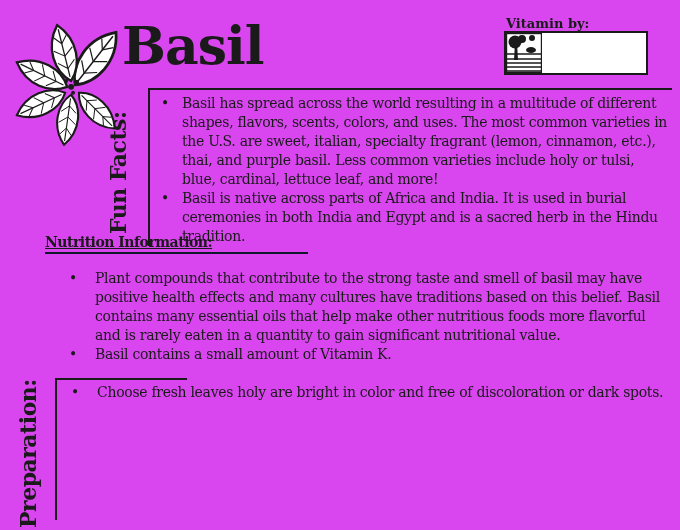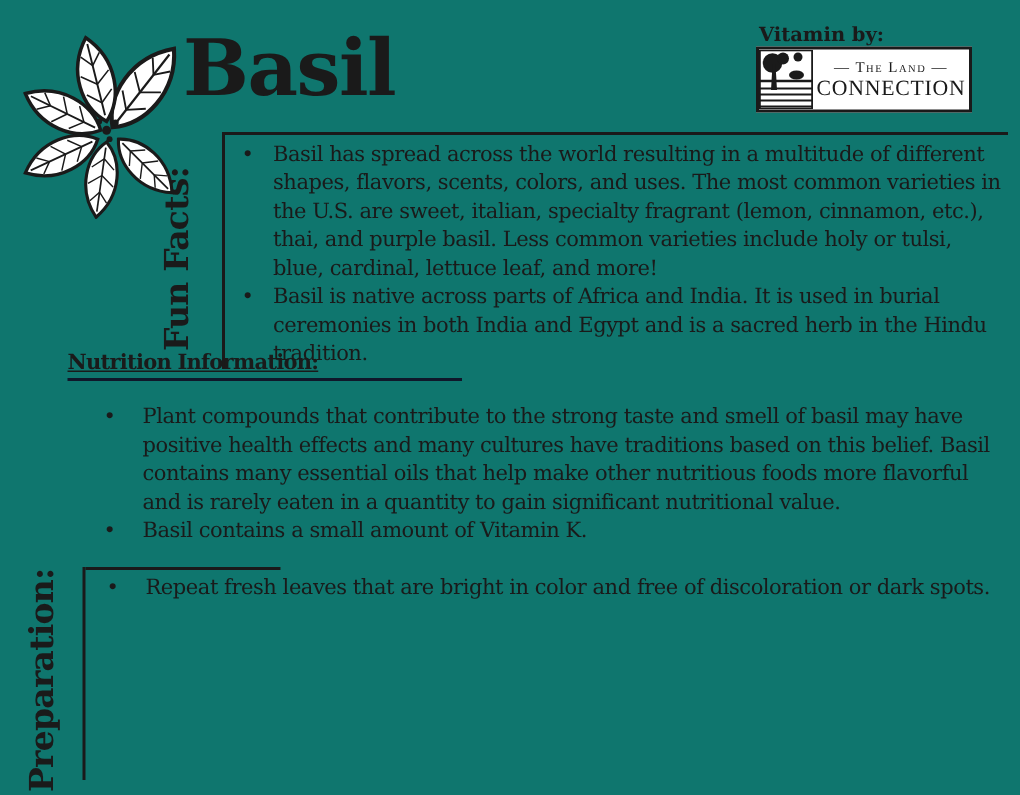--- a/index.html
+++ b/index.html
@@ -1,17 +1,17 @@
 <!DOCTYPE html>
 <html><head>
 <meta charset="utf-8">
 <style>
   html,body{margin:0;padding:0;background:#e8e8e8;}
   .page{
-    position:relative;width:680px;height:530px;background:#0f766e;
+    position:relative;width:680px;height:530px;background:#d946ef;
     font-family:"DejaVu Serif",serif;color:#1a1a1a;overflow:hidden;
     margin:0 auto;
   }
   
   .title{
     position:absolute;left:122px;top:20px;margin:0;
     font-size:52px;line-height:1;font-weight:700;letter-spacing:-1px;
   }
   .illustration{position:absolute;left:2px;top:6px;width:148px;height:140px;}
   .produced-by{position:absolute;left:506px;top:16px;font-size:13px;font-weight:700;}
@@ -101,40 +101,36 @@
       <circle cx="26" cy="5" r="3" fill="#1a1a1a"></circle>
       <path d="M8,27 L9,10 L11,10 L12,27 Z" fill="#1a1a1a"></path>
       <ellipse cx="25" cy="17" rx="5" ry="3" fill="#1a1a1a"></ellipse>
       <line x1="0" y1="21" x2="36" y2="21" stroke="#1a1a1a" stroke-width="1.6"></line>
       <line x1="0" y1="26" x2="36" y2="26" stroke="#1a1a1a" stroke-width="1.4"></line>
       <line x1="0" y1="30" x2="36" y2="30" stroke="#1a1a1a" stroke-width="1.4"></line>
       <line x1="0" y1="34" x2="36" y2="34" stroke="#1a1a1a" stroke-width="1.4"></line>
       <line x1="0" y1="38" x2="36" y2="38" stroke="#1a1a1a" stroke-width="1.4"></line>
       <rect x="0.6" y="0.6" width="34.8" height="38.8" fill="none" stroke="#1a1a1a" stroke-width="1.2"></rect>
     </svg>
-    <div class="logo-text">
-      <div class="logo-line1">— The Land —</div>
-      <div class="logo-line2">CONNECTION</div>
-    </div>
   </div>
 
   <div class="vlabel funfacts-label">Fun Facts:</div>
   <div class="funfacts-box">
     <ul class="bullets ff">
       <li>Basil has spread across the world resulting in a multitude of different shapes, flavors, scents, colors, and uses. The most common varieties in the U.S. are sweet, italian, specialty fragrant (lemon, cinnamon, etc.), thai, and purple basil. Less common varieties include holy or tulsi, blue, cardinal, lettuce leaf, and more!</li>
       <li>Basil is native across parts of Africa and India. It is used in burial ceremonies in both India and Egypt and is a sacred herb in the Hindu tradition.</li>
     </ul>
   </div>
 
   <h2 class="nutrition-heading">Nutrition Information:</h2>
   <ul class="bullets wide nutrition-list">
     <li>Plant compounds that contribute to the strong taste and smell of basil may have positive health effects and many cultures have traditions based on this belief. Basil contains many essential oils that help make other nutritious foods more flavorful and is rarely eaten in a quantity to gain significant nutritional value.</li>
     <li>Basil contains a small amount of Vitamin K.</li>
   </ul>
 
   <div class="vlabel prep-label">Preparation:</div>
   <div class="prep-box">
     <ul class="bullets wide">
-      <li>Repeat fresh leaves that are bright in color and free of discoloration or dark spots.</li>
+      <li>Choose fresh leaves holy are bright in color and free of discoloration or dark spots.</li>
     </ul>
   </div>
 
 </div>
 
 </body></html>

